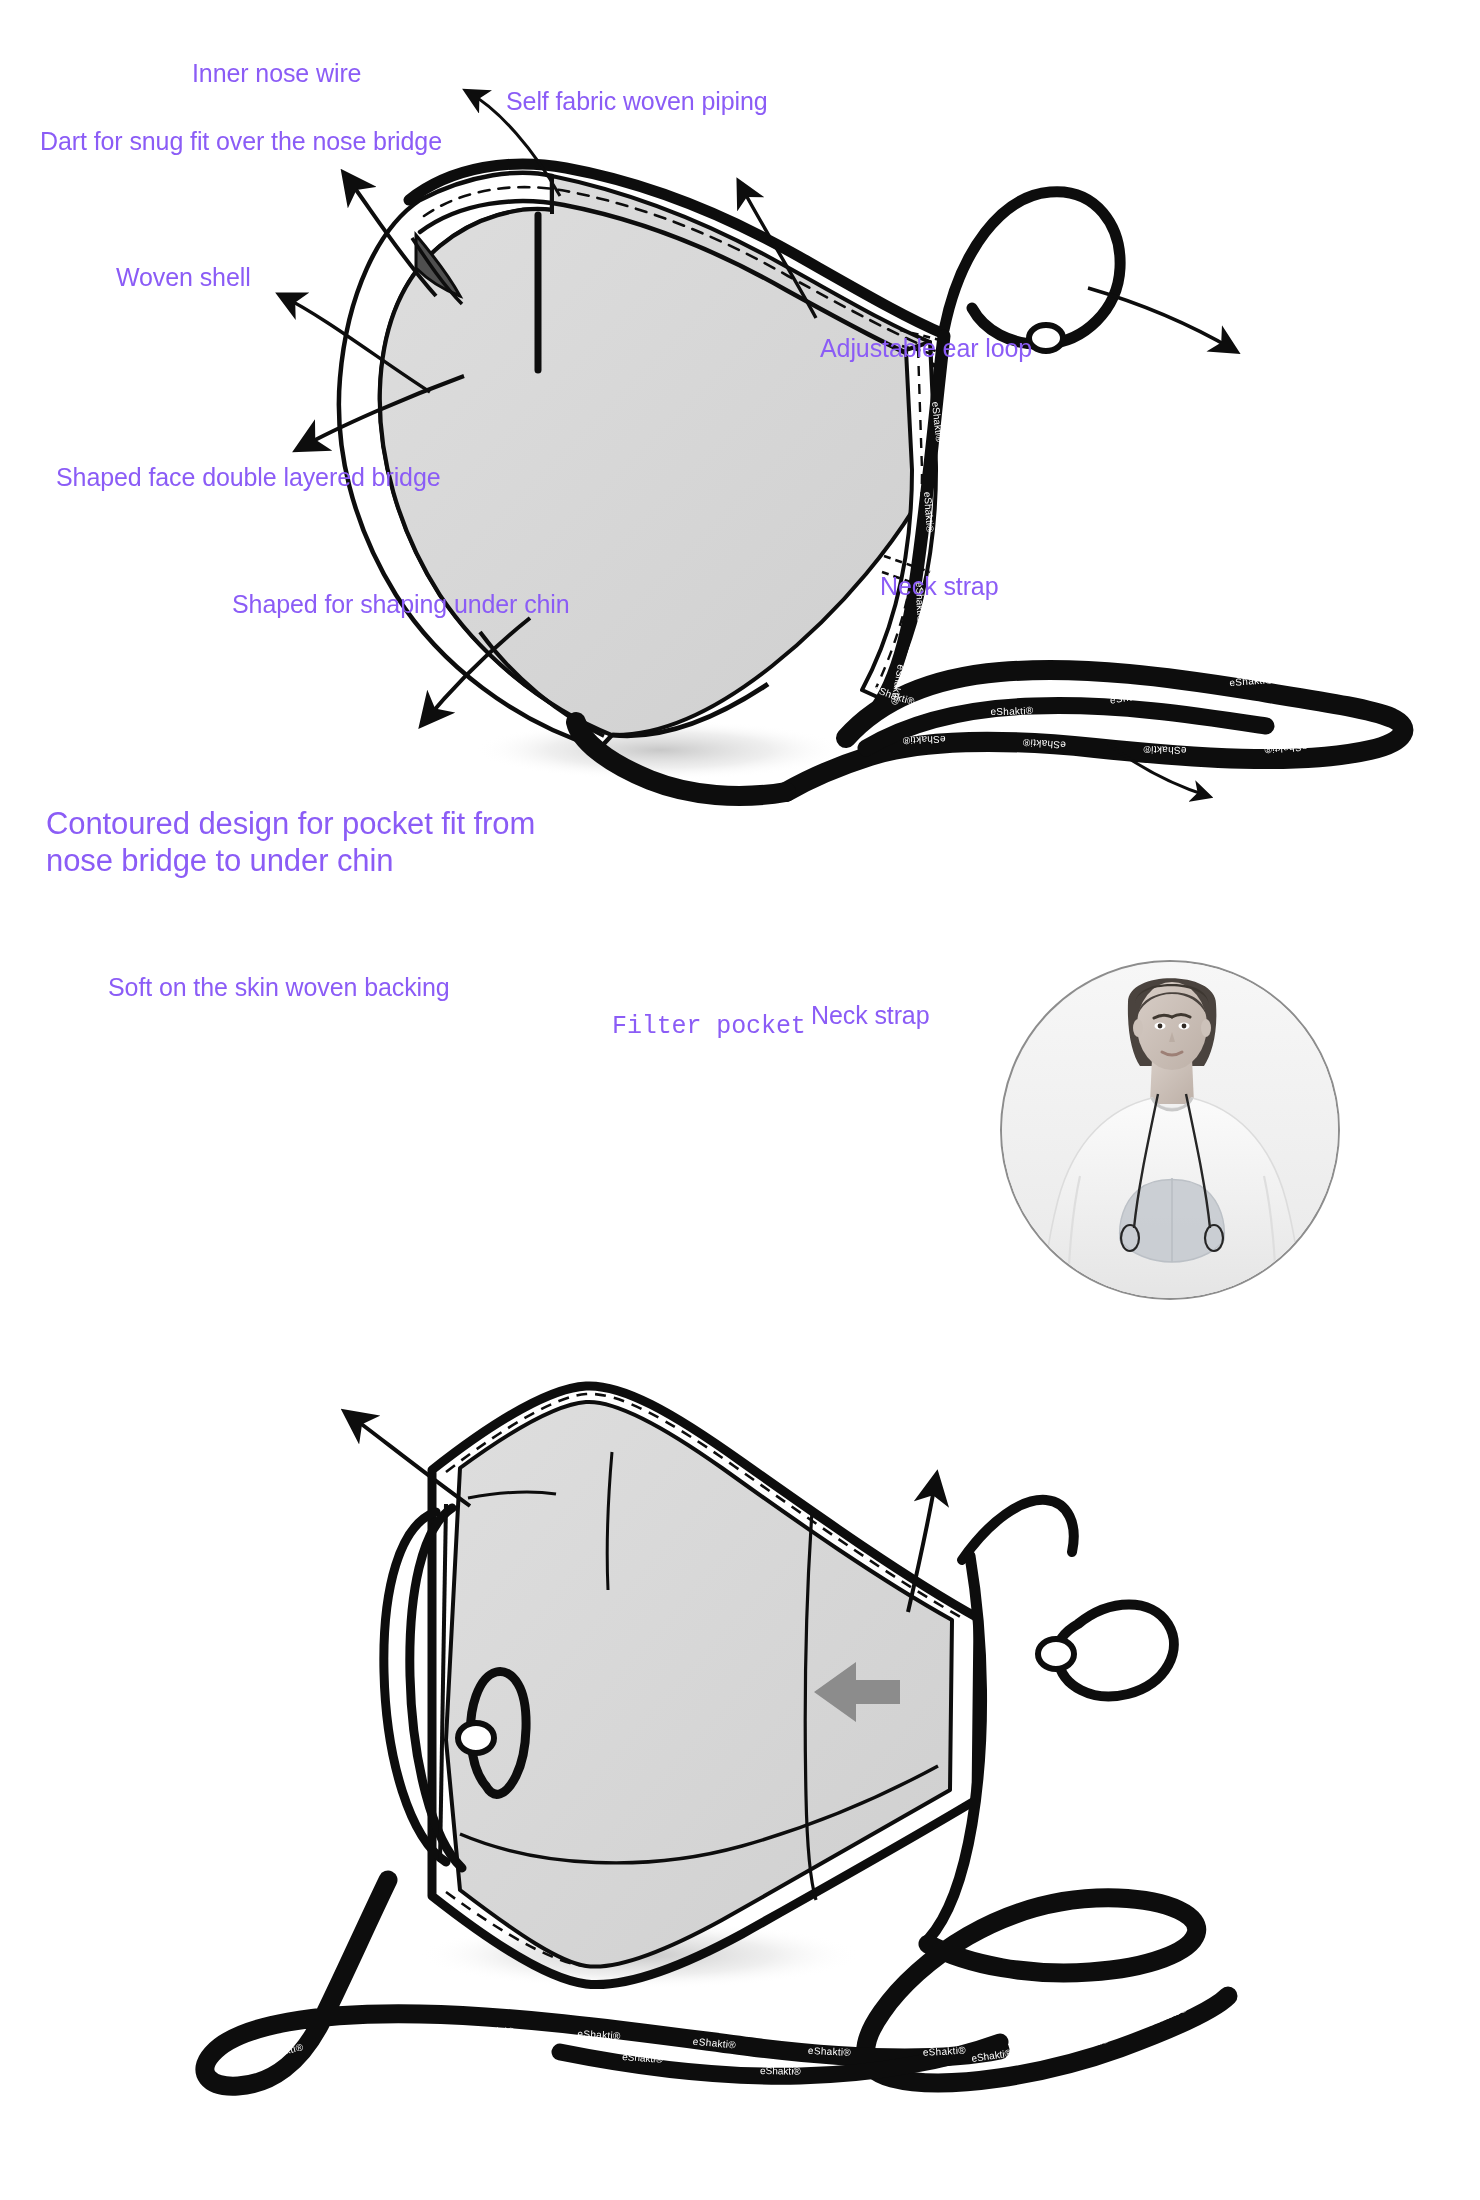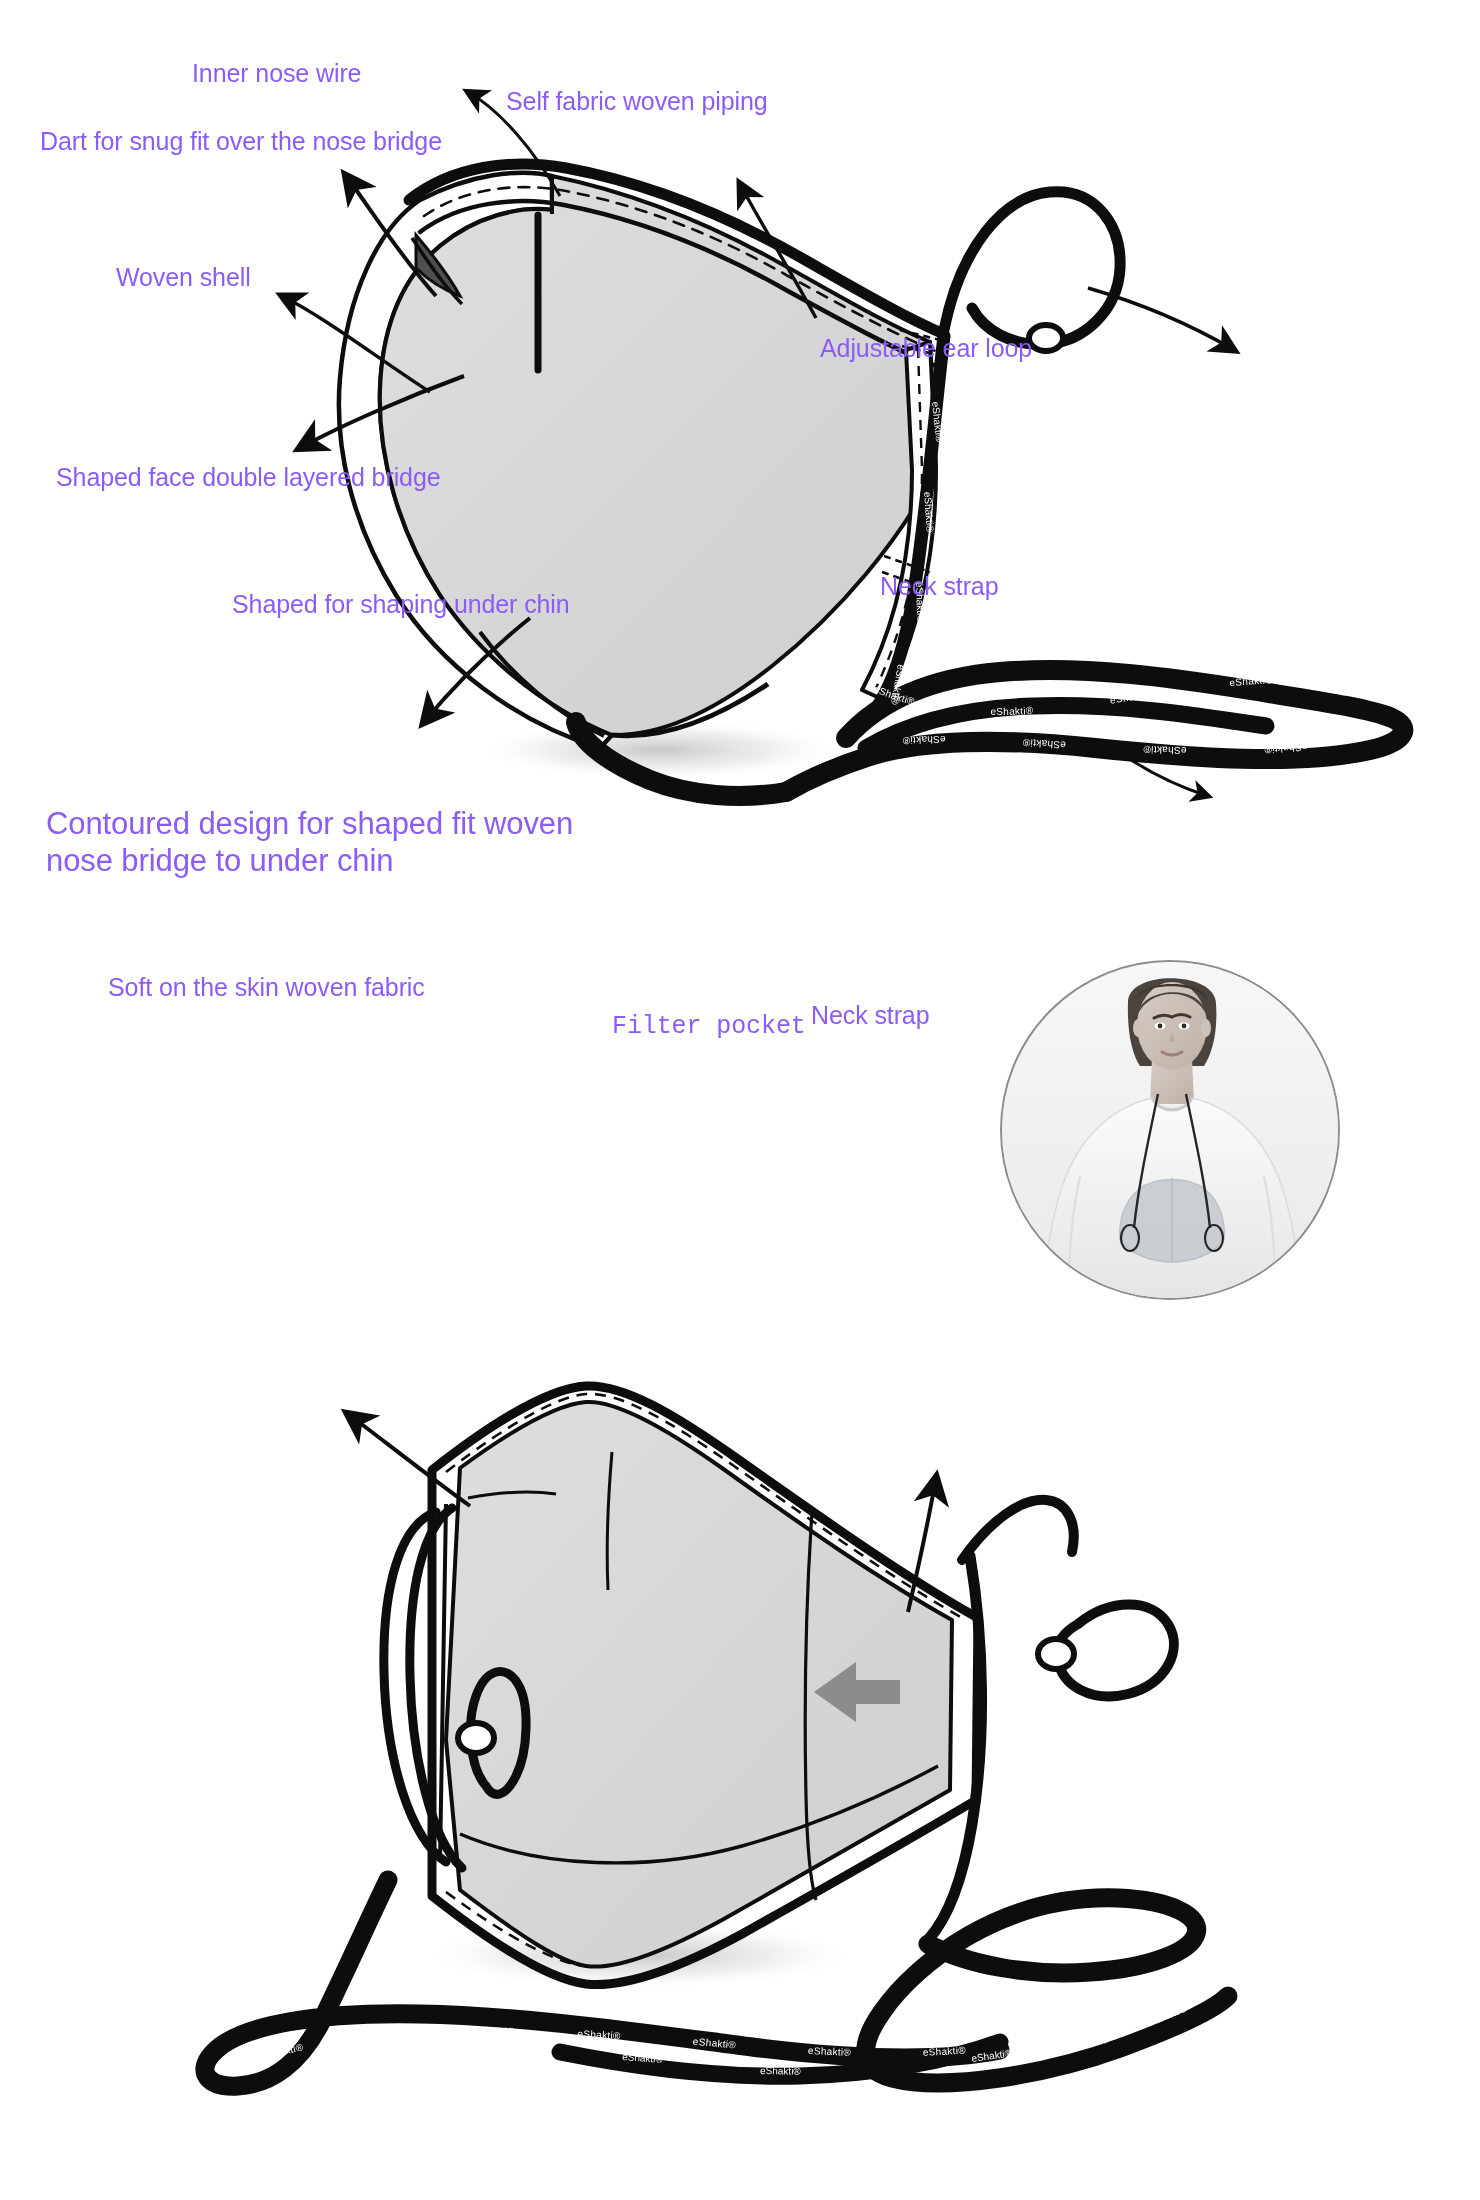--- a/index.html
+++ b/index.html
@@ -353,22 +353,22 @@
   <div class="label" style="left:116px; top:253px;margin-top:9px;">Woven shell</div>
 
   <div class="label" style="left:820px; top:333px;">Adjustable ear loop</div>
 
   <div class="label" style="left:56px; top:462px;">Shaped face double layered bridge</div>
 
   <div class="label" style="left:232px; top:589px;">Shaped for shaping under chin</div>
 
   <div class="label" style="left:880px; top:571px;">Neck strap</div>
 
-  <div class="label big" style="left:46px; top:804px;">Contoured design for shaped fit woven</div>
+  <div class="label big" style="left:46px; top:804px;">Contoured design for pocket fit from</div>
   <div class="label big" style="left:46px; top:841px;">nose bridge to under chin</div>
 
   <div class="label" style="left:811px; top:1000px;">Neck strap</div>
 
-  <div class="label" style="left:108px; top:972px;">Soft on the skin woven fabric</div>
+  <div class="label" style="left:108px; top:972px;">Soft on the skin woven backing</div>
 
   <div class="label" style="left:612px; top:1012px;font-family:Liberation Mono, monospace;">Filter pocket</div>
 
 </div>
 
 </body></html>

